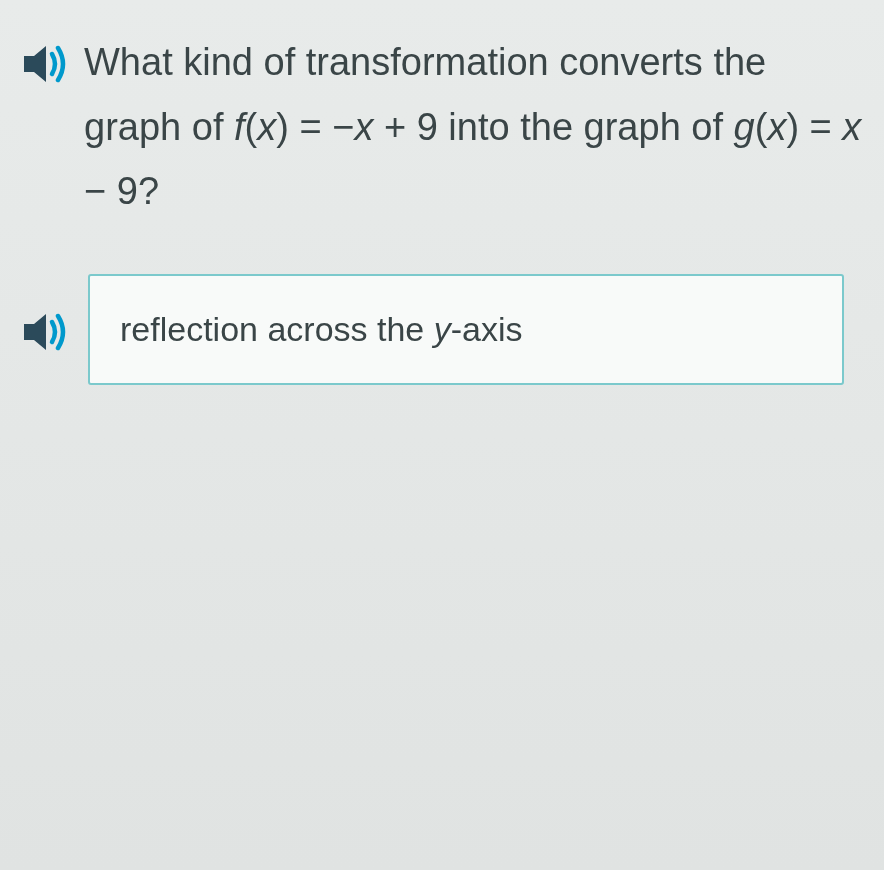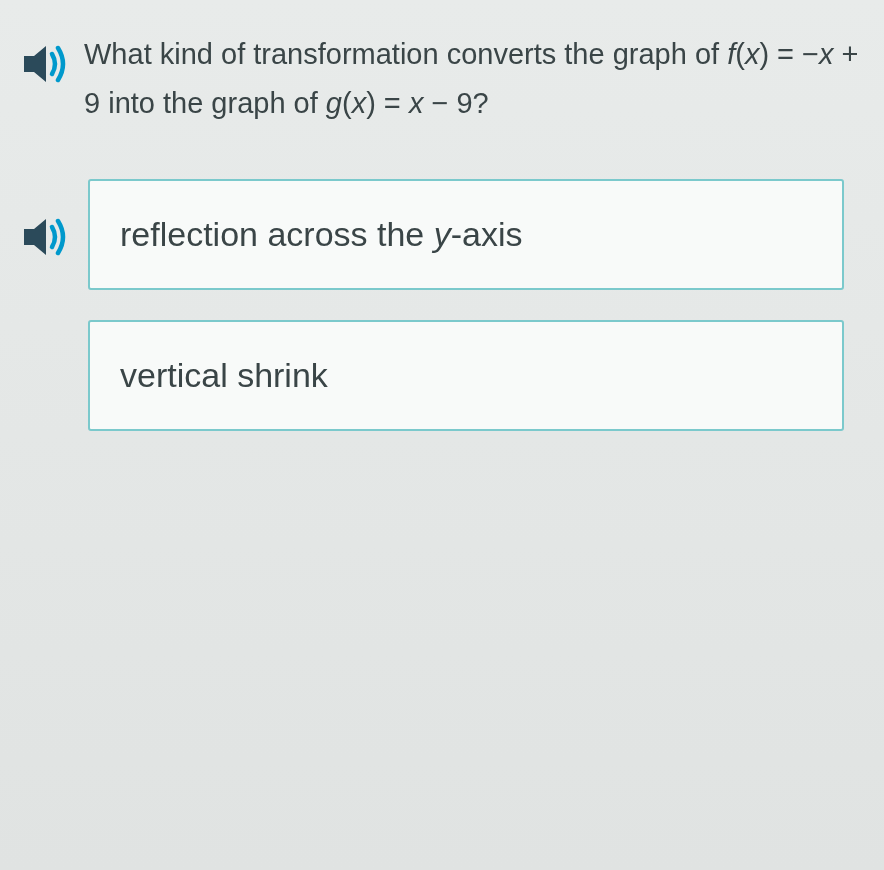--- a/index.html
+++ b/index.html
@@ -12,21 +12,21 @@
       height: 870px;
       background: linear-gradient(to bottom, #e8ebea 0%, #e0e3e2 100%);
       font-family: Verdana, Geneva, sans-serif;
       padding: 30px 20px 20px 20px;
       overflow: hidden;
     }
     .question-block {
       margin-bottom: 50px;
     }
     .question-text {
-      font-size: 29px;
+      font-size: 38px;
       color: #3a4547;
       line-height: 1.7;
       font-weight: 400;
     }
     .question-row {
       display: flex;
       align-items: flex-start;
       gap: 16px;
     }
     .speaker-icon {
@@ -94,17 +94,14 @@
     <svg viewBox="0 0 48 44">
       <path d="M 4 14 L 14 14 L 26 4 L 26 40 L 14 30 L 4 30 Z" fill="#2b4a5a"></path>
       <path d="M 32 12 Q 38 22 32 32" stroke="#0099cc" stroke-width="4.5" fill="none" stroke-linecap="round"></path>
       <path d="M 38 6 Q 48 22 38 38" stroke="#0099cc" stroke-width="4.5" fill="none" stroke-linecap="round"></path>
     </svg>
   </span>
   <div class="answers-list">
     <button class="answer-option">
       <span>reflection across the </span><span class="math-var">y</span><span>-axis</span>
     </button>
-    <button class="answer-option">
-      <span>vertical shrink</span><span class="math-var"></span><span></span>
-    </button>
   </div>
 </div>
 
 </body></html>

